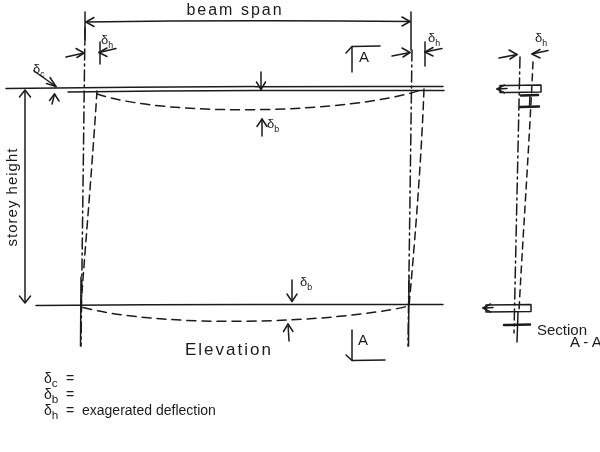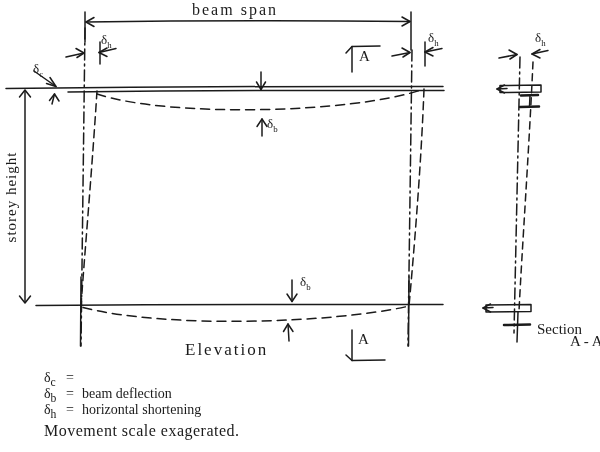--- a/index.html
+++ b/index.html
@@ -1,17 +1,17 @@
 <!DOCTYPE html>
 <html><head>
 <meta charset="utf-8">
 <style>
   html,body{margin:0;padding:0;background:#fff;}
   #page{position:relative;width:600px;height:452px;background:#fff;overflow:hidden;
-        font-family:Liberation Serif, serif;color:#1b1b1b;}
+        font-family:Liberation Sans, sans-serif;color:#1b1b1b;}
   #sketch{position:absolute;left:0;top:0;}
   .lbl{position:absolute;white-space:nowrap;color:#1b1b1b;line-height:1;}
   .lbl sub{font-size:0.68em;}
   .sym{font-size:14px;}
   #beam-span-lbl{left:170px;top:2px;width:130px;text-align:center;font-size:16px;letter-spacing:2px;}
   #dh-left{left:101px;top:33px;font-size:13px;}
   #dh-right{left:428px;top:31px;font-size:13px;}
   #dh-sect{left:535px;top:31px;font-size:13px;}
   #dc-lbl{left:33px;top:62px;font-size:13px;}
   #db-top{left:267px;top:117px;font-size:13px;}
@@ -180,24 +180,22 @@
 <div class="lbl" id="sect2">A - A</div>
 
 <div id="legend">
   <div class="legrow">
     <span class="s sym"><span>δ</span><sub>c</sub></span>
     <span class="e">=</span>
   </div>
   <div class="legrow">
     <span class="s sym"><span>δ</span><sub>b</sub></span>
     <span class="e">=</span>
-    <span>beam deflection</span>
   </div>
   <div class="legrow">
     <span class="s sym"><span>δ</span><sub>h</sub></span>
     <span class="e">=</span>
-    <span>horizontal shortening</span>
+    <span>exagerated deflection</span>
   </div>
 </div>
 
-<div class="lbl" id="note">Movement scale exagerated.</div>
 
 </div>
 
 </body></html>

